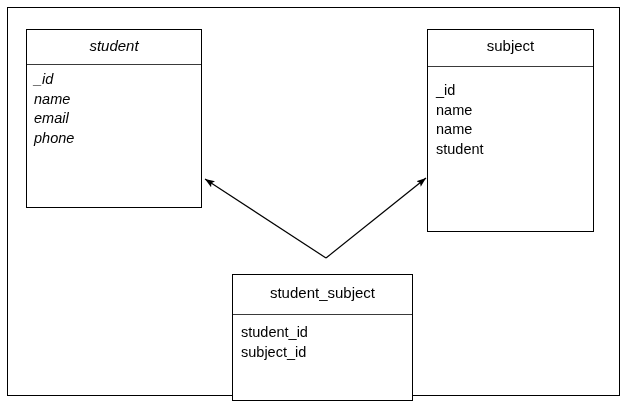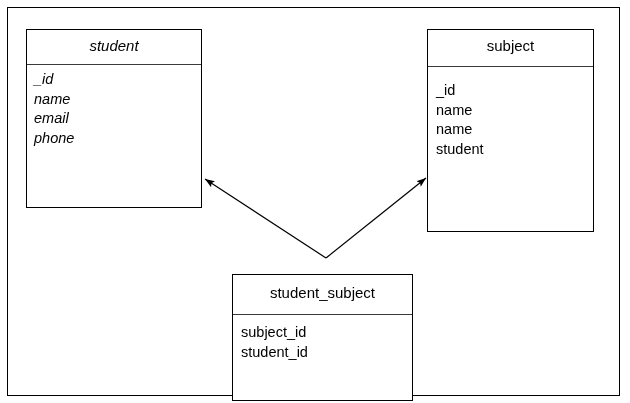--- a/index.html
+++ b/index.html
@@ -152,18 +152,18 @@
       <span class="attr">name</span>
       <span class="attr">name</span>
       <span class="attr">student</span>
     </div>
   </div>
 
   <div class="entity" id="entity-student-subject">
     <div class="entity-title">student_subject</div>
     <div class="entity-divider"></div>
     <div class="entity-attrs">
+      <span class="attr">student_id</span>
       <span class="attr">subject_id</span>
-      <span class="attr">student_id</span>
     </div>
   </div>
 
 </div>
 
 </body></html>

